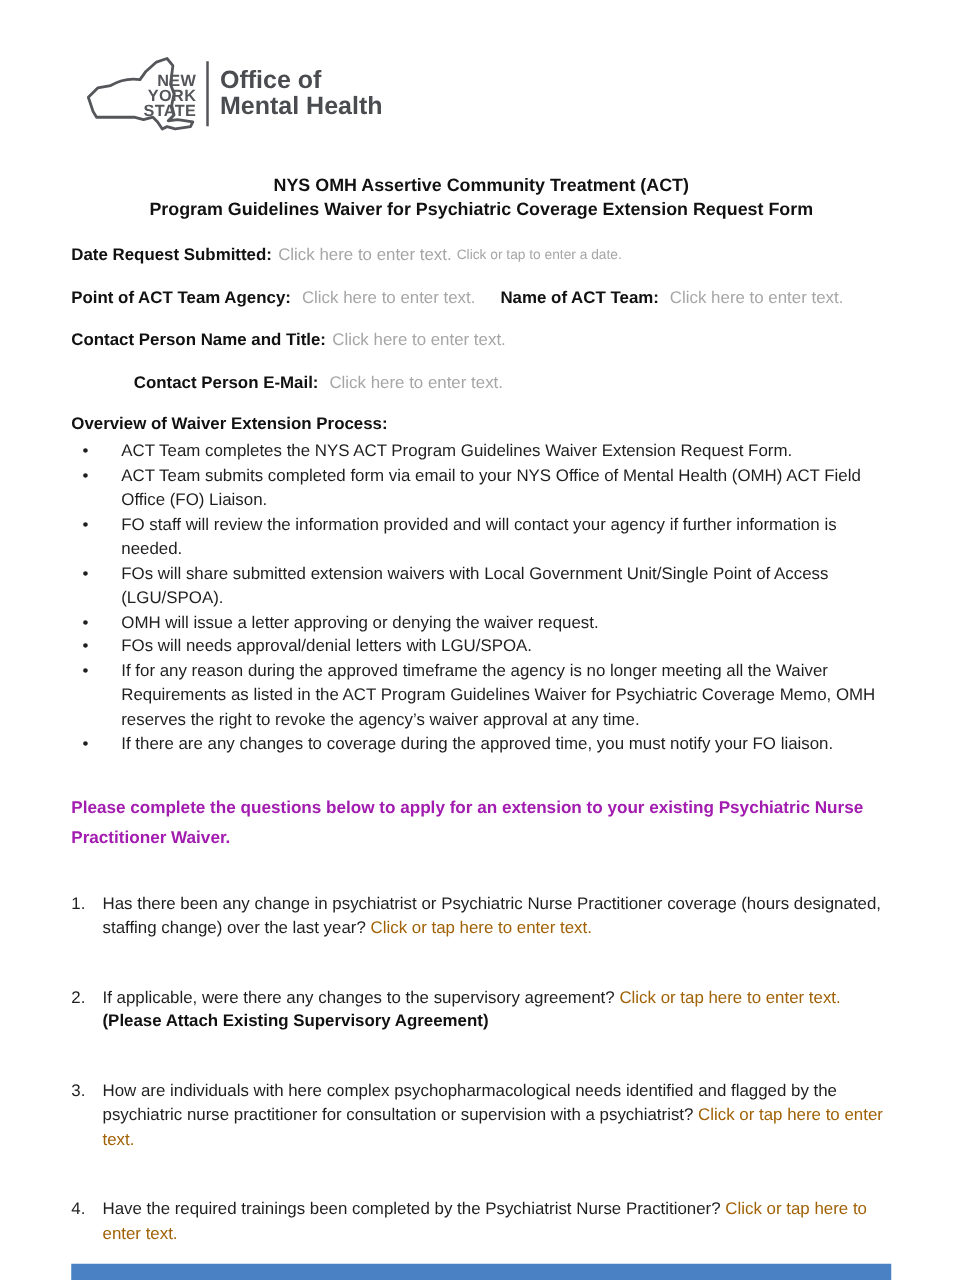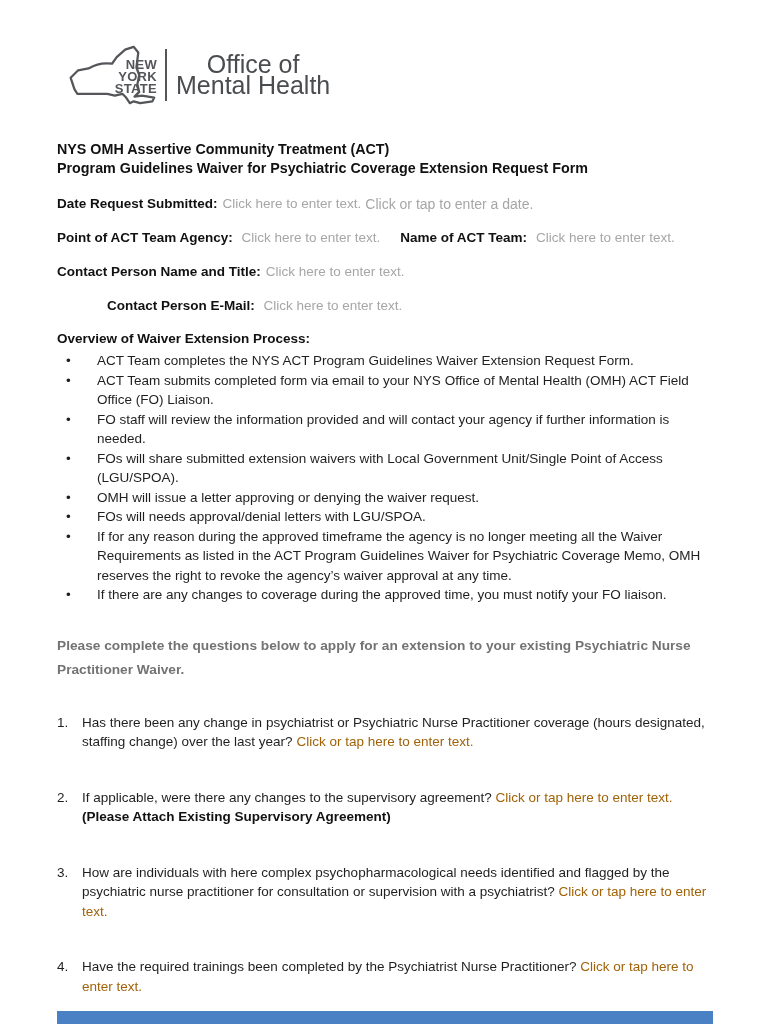--- a/index.html
+++ b/index.html
@@ -16,42 +16,42 @@
   
   .logo{display:flex;align-items:center;margin:44px 0 0 65px;height:62px;}
   .logo-map{position:relative;width:94px;height:62px;flex:0 0 auto;}
   .logo-map svg{position:absolute;left:0;top:0;}
   .logo-state-text{
     position:absolute;right:2px;top:15px;
     text-align:right;font-weight:bold;font-size:13px;line-height:12px;
     color:#54565a;letter-spacing:.3px;
   }
   .logo-divider{width:2px;height:52px;background:#54565a;margin:0 9px 0 6px;flex:0 0 auto;}
-  .logo-org{font-weight:normal;font-size:25px;line-height:21px;color:#4a4c50;text-align:center;}
+  .logo-org{font-weight:bold;font-size:20px;line-height:21px;color:#4a4c50;}
 
   
-  .title{margin-top:34px;font-weight:bold;font-size:14.3px;line-height:19px;color:#111;}
+  .title{margin-top:34px;text-align:center;font-weight:bold;font-size:14.3px;line-height:19px;color:#111;}
 
   
   .field-row{margin-top:18px;font-size:13.5px;line-height:16px;display:flex;flex-wrap:nowrap;white-space:nowrap;}
   .field-row:first-of-type{margin-top:33px;}
   .flabel{font-weight:bold;color:#111;}
   .ph{color:#a6a6a6;margin-left:5px;}
-  .ph-date{color:#a6a6a6;margin-left:4px;font-size:14px;}
+  .ph-date{color:#a6a6a6;margin-left:4px;font-size:11px;}
   .g2-agency{margin-left:20px;}
   .g2-phone{margin-left:50px;}
 
   
   .ov-heading{margin-top:17px;font-weight:bold;font-size:13.5px;color:#111;}
   ul.bullets{list-style:none;margin:5px 0 0 0;padding:0;font-size:13.5px;line-height:19.5px;}
   ul.bullets li{position:relative;padding-left:40px;}
   ul.bullets li::before{content:"\2022";position:absolute;left:9px;top:0;}
 
   
-  .intro{margin-top:29px;font-weight:bold;font-size:13.7px;line-height:24px;color:#737373;width:656px;}
+  .intro{margin-top:29px;font-weight:bold;font-size:13.7px;line-height:24px;color:#a21caf;width:656px;}
 
   
   .questions{margin-top:31px;}
   .q-item{display:flex;margin-top:36px;font-size:13.5px;line-height:19.5px;}
   .q-item:first-child{margin-top:0;}
   .q-num{flex:0 0 25px;padding-left:0;}
   .q-body{flex:1 1 auto;}
   .q-ph{color:#a16207;margin-top:48px;}
   .q-note{font-weight:bold;color:#111;}
 

